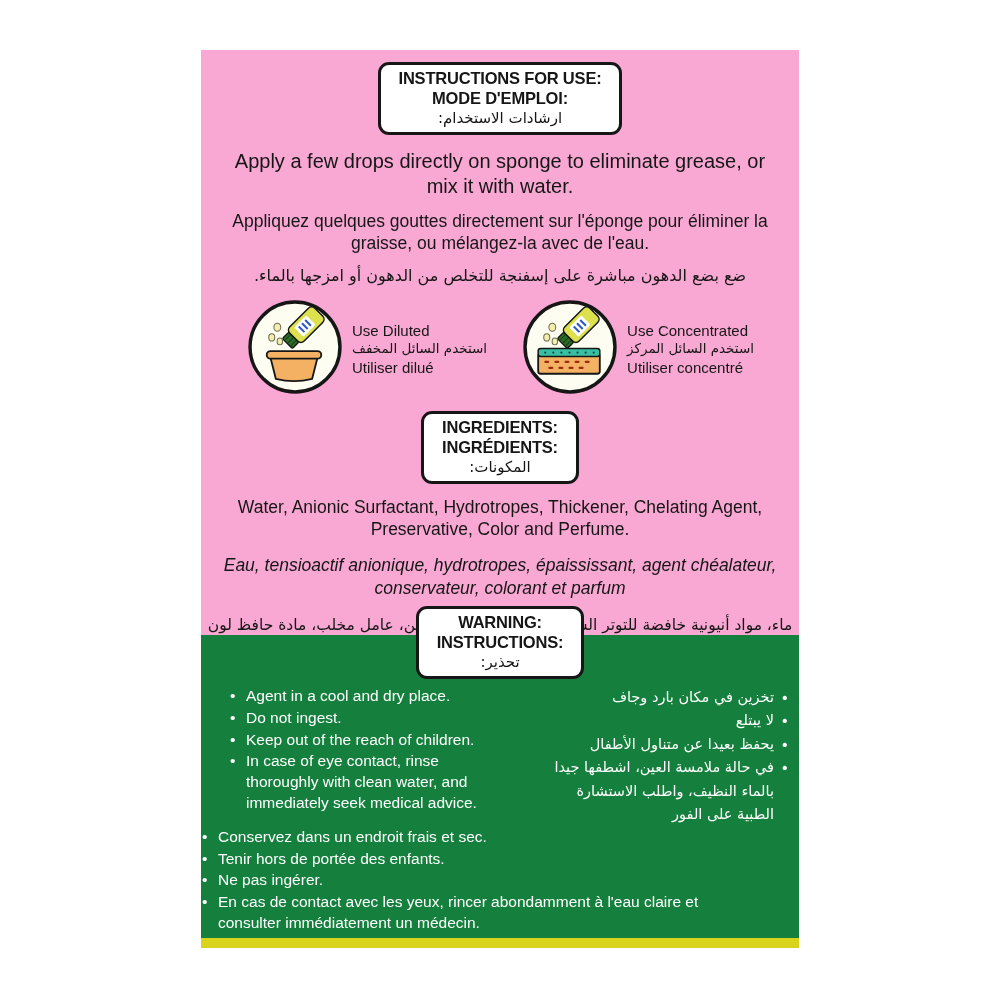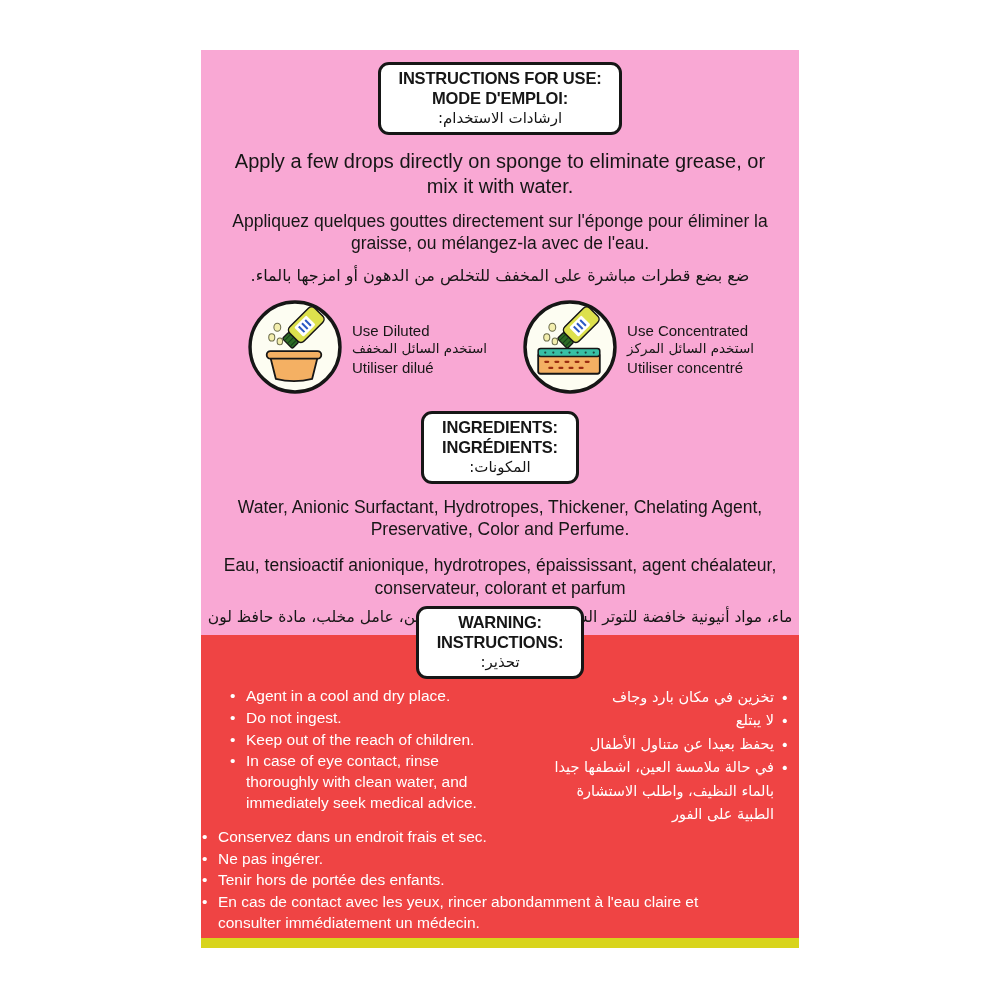--- a/index.html
+++ b/index.html
@@ -9,21 +9,21 @@
     font-family:"Liberation Sans", sans-serif;
     color:#161616;
     overflow:hidden;
   }
   .package { position:absolute; left:201px; top:50px; width:598px; }
   .top-section {
     background:#f9a8d4; height:585px; box-sizing:border-box;
     padding-top:12px; text-align:center;
   }
   .green-section {
-    background:#ef4444; height:303px; position:relative;
+    background:#15803d; height:303px; position:relative;
     color:#ffffff; box-sizing:border-box;
   }
   .bottom-strip { height:10px; background:#d8d41c; }
 
   .label-box {
     display:inline-block; background:#ffffff;
     border:3px solid #161616; border-radius:11px;
     padding:4px 18px 5px 18px; text-align:center; line-height:1.2;
   }
   .label-box .bx-en, .label-box .bx-fr {
@@ -41,21 +41,21 @@
   .icons-row {
     display:flex; justify-content:center; align-items:center;
     gap:34px; margin-top:12px; height:100px;
   }
   .usage-item { display:flex; align-items:center; gap:8px; }
   .usage-labels { text-align:left; font-size:15px; line-height:1.3; }
   .usage-labels .ul-ar { font-size:13.5px; direction:rtl; text-align:left; font-family:"DejaVu Sans", sans-serif; }
 
   .ingredients-box-wrap { margin-top:12px; }
   .ing-en { font-size:17.5px; line-height:1.3; margin:12px auto 13px auto; width:585px; }
-  .ing-fr { font-size:17.5px; line-height:1.3; margin:9px auto 8px auto; width:585px; }
+  .ing-fr { font-size:17.5px; line-height:1.3; margin:9px auto 16px auto; width:585px;font-style:italic; }
   .ing-ar {
     font-size:15.5px; margin:8px auto 0 auto; width:585px;
     direction:rtl; font-family:"DejaVu Sans", sans-serif;
   }
 
   .warning-box-wrap {
     position:absolute; top:-29px; left:0; width:100%; text-align:center;
   }
   .warn-cols {
     display:flex; justify-content:space-between;
@@ -90,21 +90,21 @@
   <div class="top-section">
 
     <div class="label-box">
       <div class="bx-en">INSTRUCTIONS FOR USE:</div>
       <div class="bx-fr">MODE D'EMPLOI:</div>
       <div class="bx-ar" dir="rtl">ارشادات الاستخدام:</div>
     </div>
 
     <div class="para-en">Apply a few drops directly on sponge to eliminate grease, or mix it with water.</div>
     <div class="para-fr">Appliquez quelques gouttes directement sur l'éponge pour éliminer la graisse, ou mélangez-la avec de l'eau.</div>
-    <div class="para-ar">ضع بضع قطرات مباشرة على المخفف للتخلص من الدهون أو امزجها بالماء.</div>
+    <div class="para-ar">ضع بضع الدهون مباشرة على إسفنجة للتخلص من الدهون أو امزجها بالماء.</div>
 
     <div class="icons-row">
 
       <div class="usage-item">
         <span>
           <svg width="98" height="98" viewBox="0 0 97 97">
             <circle cx="48.5" cy="48.5" r="44.5" fill="#fdfdf2" stroke="#161616" stroke-width="3.4"></circle>
 
             <path d="M24 58 L71 58 L65.5 80 Q47.5 84.5 29.5 80 Z" fill="#f4b063" stroke="#161616" stroke-width="1.8"></path>
             <rect x="20.5" y="52.5" width="54" height="7.5" rx="3.7" fill="#f4b063" stroke="#161616" stroke-width="1.8"></rect>
@@ -217,22 +217,22 @@
       <ul class="bullets-ar ar-col">
         <li>تخزين في مكان بارد وجاف</li>
         <li>لا يبتلع</li>
         <li>يحفظ بعيدا عن متناول الأطفال</li>
         <li>في حالة ملامسة العين، اشطفها جيدا بالماء النظيف، واطلب الاستشارة الطبية على الفور</li>
       </ul>
     </div>
 
     <ul class="bullets fr-list">
       <li>Conservez dans un endroit frais et sec.</li>
+      <li>Tenir hors de portée des enfants.</li>
       <li>Ne pas ingérer.</li>
-      <li>Tenir hors de portée des enfants.</li>
       <li>En cas de contact avec les yeux, rincer abondamment à l'eau claire et consulter immédiatement un médecin.</li>
     </ul>
 
   </div>
 
   <div class="bottom-strip"></div>
 
 </div>
 
 </body></html>

